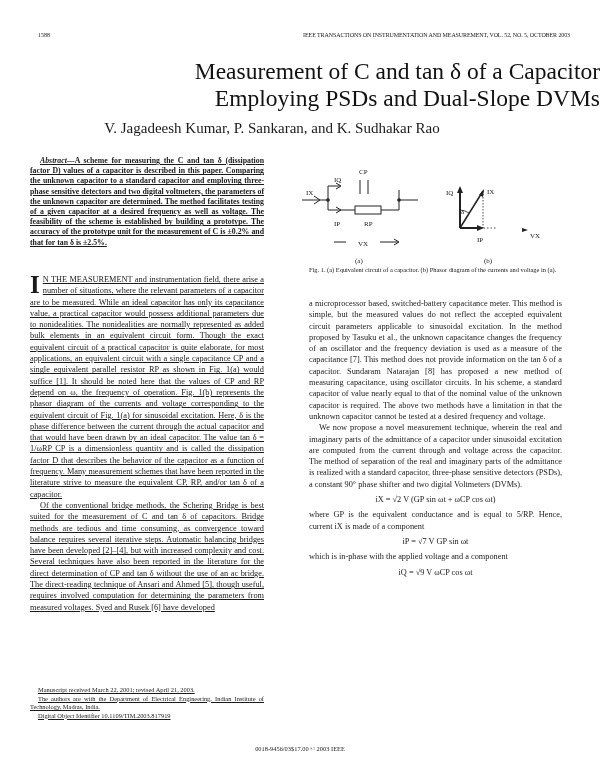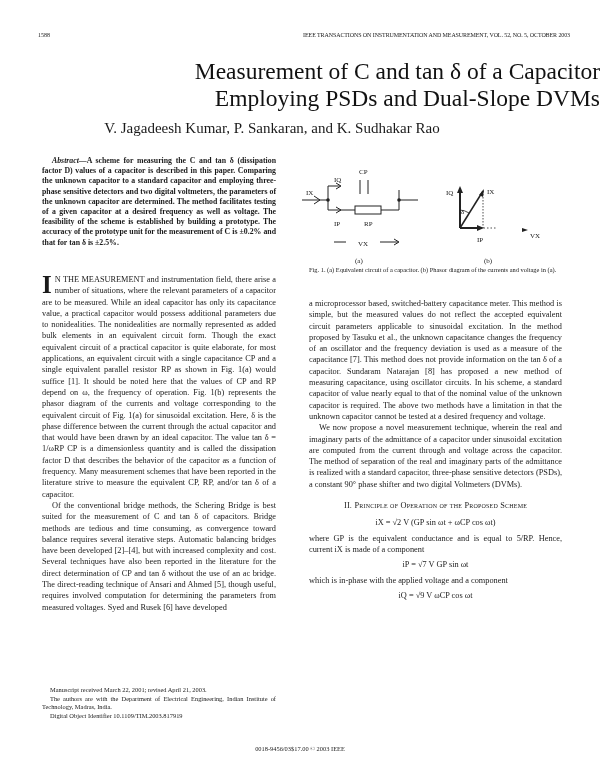--- a/index.html
+++ b/index.html
@@ -4,21 +4,21 @@
 <style>
   html, body { margin: 0; padding: 0; background: #ffffff; }
   body { width: 600px; height: 776px; position: relative; overflow: hidden;
          font-family: "Liberation Serif", "DejaVu Serif", serif; color: #1a1a1a; }
   .abs { position: absolute; }
   .header-left { left: 38px; top: 32px; font-size: 6px; }
   .header-right { right: 30px; top: 32px; font-size: 6px; letter-spacing: -0.1px; }
   .title { left: 0; width: 600px; top: 58px; text-align: right; font-size: 23.5px; line-height: 27px; color: #111; }
   .authors { left: 0; width: 544px; top: 120px; text-align: center; font-size: 15px; }
   .col { position: absolute; font-size: 8.3px; line-height: 11.3px; text-align: justify; }
-  .col-left { left: 42px; width: 234px; }
+  .col-left { left: 30px; width: 234px; text-decoration: underline; }
   .col-right { left: 309px; width: 253px; }
   .abstract { top: 156px; font-weight: bold; font-size: 7.8px; line-height: 10.2px; }
   .abstract .lead { font-style: italic; }
   .sec-title { text-align: center; font-size: 8.3px; letter-spacing: 0.2px; }
   .sc { font-variant: small-caps; }
   p { margin: 0; text-indent: 10px; }
   p.noindent { text-indent: 0; }
   .dropcap { float: left; font-size: 25px; line-height: 20px; font-weight: bold; margin: 1px 3px 0 0; }
   .eq { text-align: center; font-size: 8.3px; margin: 4px 0; }
   .footnote { font-size: 6.4px; line-height: 8.6px; }
@@ -109,23 +109,20 @@
       <text x="230" y="80">VX</text>
       <text x="184" y="105">(b)</text>
     </g>
   </svg>
 </div>
 <div class="abs fig-caption">Fig. 1.   (a) Equivalent circuit of a capacitor. (b) Phasor diagram of the currents and voltage in (a).</div>
 
 <div class="col col-right" style="top:298px;">
   <p class="noindent">a microprocessor based, switched-battery capacitance meter. This method is simple, but the measured values do not reflect the accepted equivalent circuit parameters applicable to sinusoidal excitation. In the method proposed by Tasuku et al., the unknown capacitance changes the frequency of an oscillator and the frequency deviation is used as a measure of the capacitance [7]. This method does not provide information on the tan δ of a capacitor. Sundaram Natarajan [8] has proposed a new method of measuring capacitance, using oscillator circuits. In his scheme, a standard capacitor of value nearly equal to that of the nominal value of the unknown capacitor is required. The above two methods have a limitation in that the unknown capacitor cannot be tested at a desired frequency and voltage.</p>
   <p>We now propose a novel measurement technique, wherein the real and imaginary parts of the admittance of a capacitor under sinusoidal excitation are computed from the current through and voltage across the capacitor. The method of separation of the real and imaginary parts of the admittance is realized with a standard capacitor, three-phase sensitive detectors (PSDs), a constant 90° phase shifter and two digital Voltmeters (DVMs).</p>
-  <div class="sec-title" style="margin:10px 0 6px 0;">
-    <span>II. </span><span class="sc">Principle of Operation of the Proposed Scheme</span>
-  </div>
   <div class="eq">iX = √2 V (GP sin ωt + ωCP cos ωt)</div>
   <p class="noindent">where GP is the equivalent conductance and is equal to 5/RP. Hence, current iX is made of a component</p>
   <div class="eq">iP = √7 V GP sin ωt</div>
   <p class="noindent">which is in-phase with the applied voltage and a component</p>
   <div class="eq">iQ = √9 V ωCP cos ωt</div>
 </div>
 
 <div class="abs copyright">0018-9456/03$17.00 © 2003 IEEE</div>
 
 </body></html>

